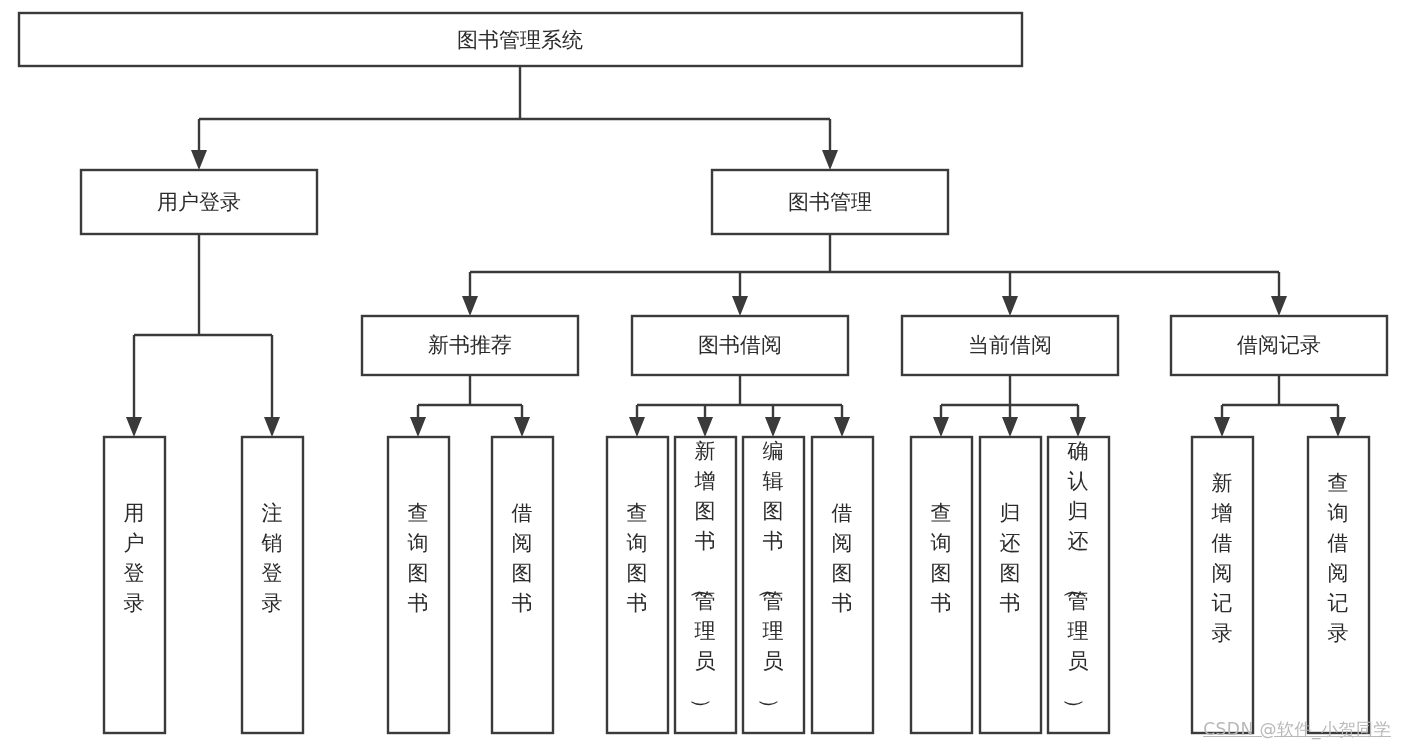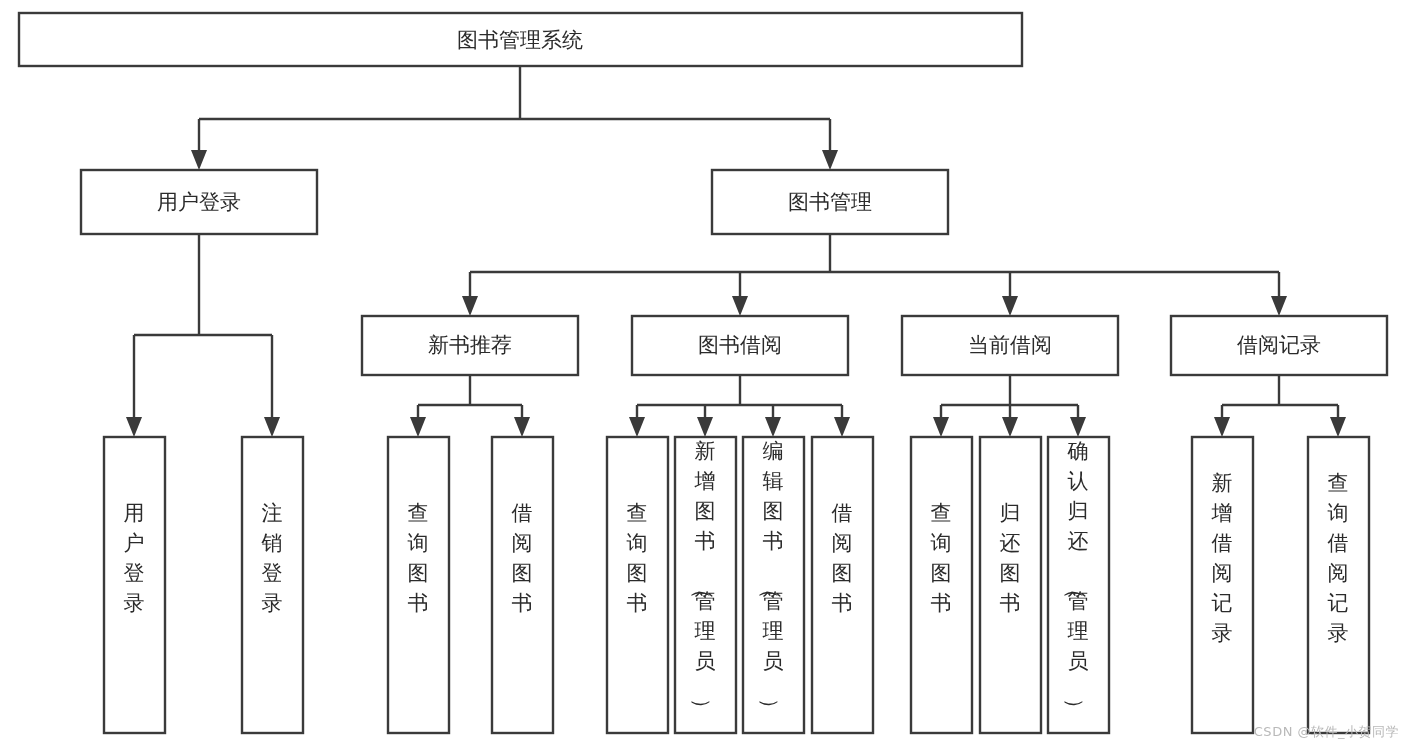--- a/index.html
+++ b/index.html
@@ -53,28 +53,29 @@
   }
   .node-label-v {
     font-family: "DejaVu Sans", "Liberation Sans", sans-serif;
     font-size: 21px;
     fill: #2b2b2b;
     text-anchor: middle;
     white-space: pre;
   }
   .watermark {
     position: absolute;
-    right: 6px;
+    right: 14px;
     bottom: 6px;
     font-family: "DejaVu Sans", "Liberation Sans", sans-serif;
-    font-size: 13px;
+    font-size: 17px;
     color: #b9b9b9;
     letter-spacing: 0.5px;
     user-select: none;
     pointer-events: none;
+    text-decoration: underline;
   }
 </style>
 </head>
 <body>
 
 <div id="diagram-root">
 
   <svg id="flow-svg" viewBox="0 0 1405 747" xmlns="http://www.w3.org/2000/svg">
 
     <g>

